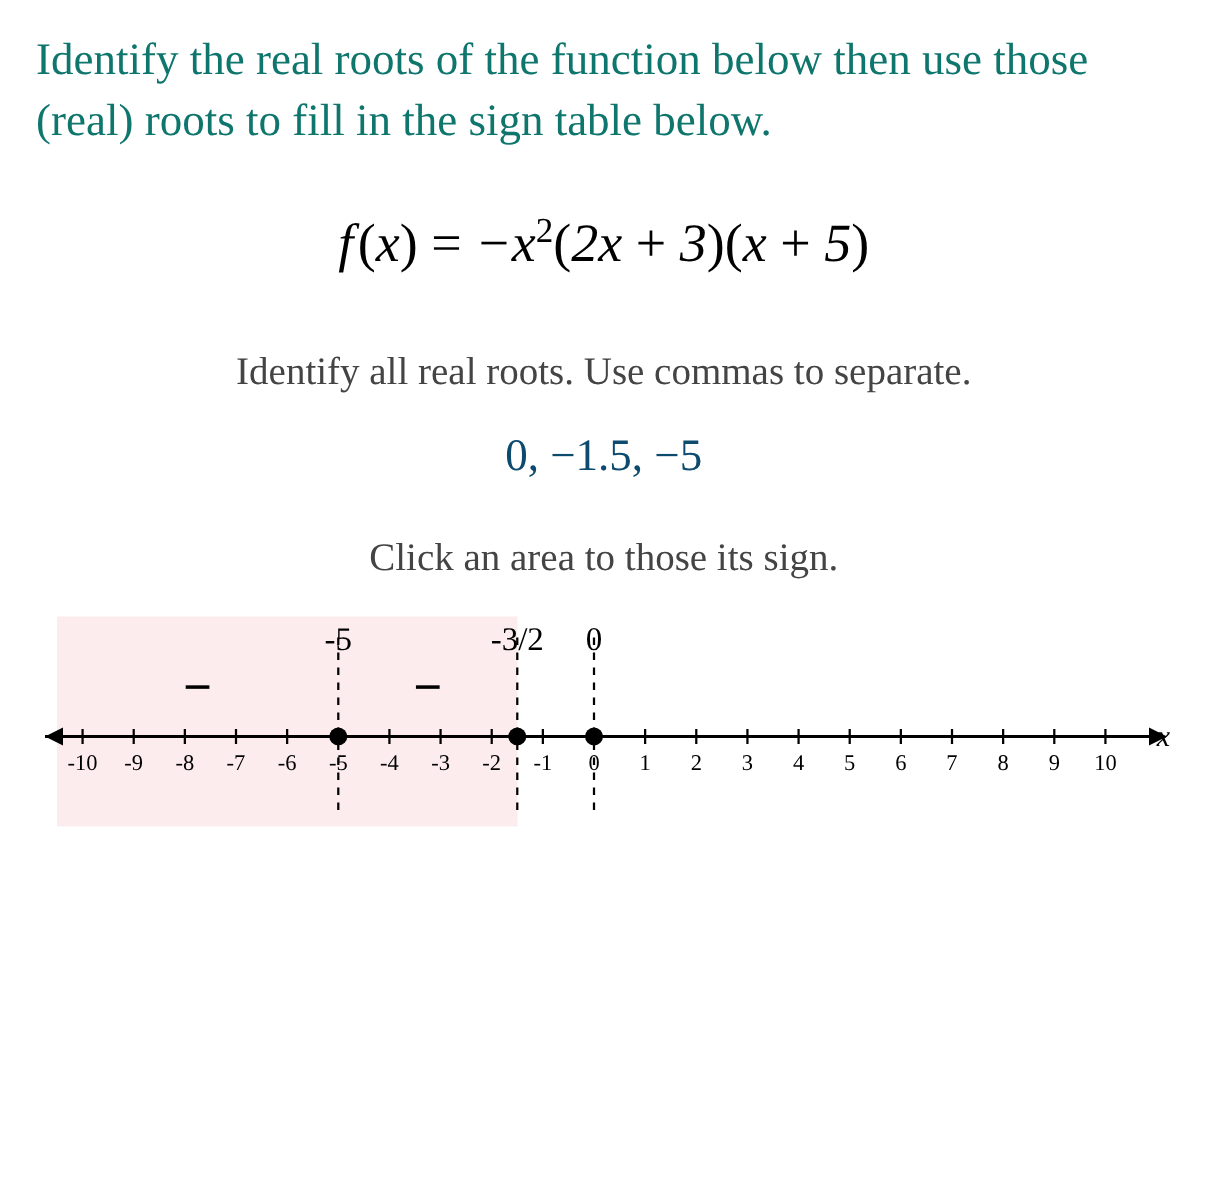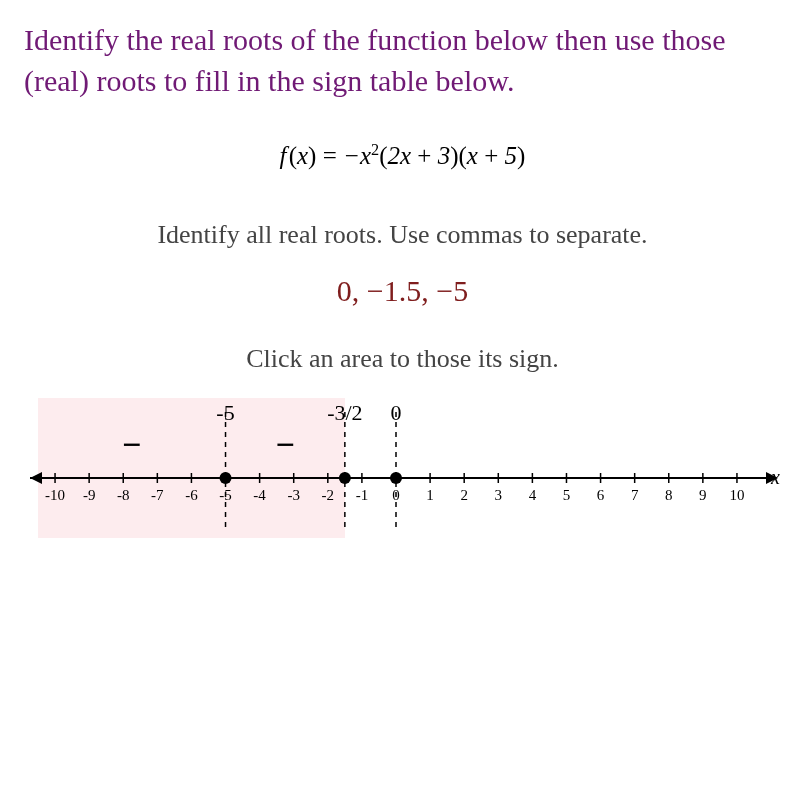--- a/index.html
+++ b/index.html
@@ -7,44 +7,44 @@
     padding: 20px 24px;
     font-family: Georgia, 'Times New Roman', serif;
     color: #2a2a2a;
     background: #fff;
     width: 805px;
     box-sizing: border-box;
   }
   .prompt {
     font-size: 30px;
     line-height: 1.35;
-    color: #701a75;
+    color: #0f766e;
     margin-bottom: 40px;
   }
   .equation {
     text-align: center;
-    font-size: 25px;
+    font-size: 36px;
     font-family: 'Georgia', serif;
     font-style: italic;
     margin: 30px 0 50px 0;
     color: #000;
   }
   .equation .paren { font-style: normal; }
   .equation sup { font-size: 0.65em; font-style: normal; }
   .instruction {
     text-align: center;
     font-size: 26px;
     color: #444;
     margin: 32px 0 24px 0;
   }
   .roots-answer {
     text-align: center;
     font-size: 30px;
     font-family: Georgia, serif;
-    color: #7f1d1d;
+    color: #0c4a6e;
     margin: 10px 0 36px 0;
   }
   .numberline-wrap {
     position: relative;
     width: 760px;
     height: 140px;
     margin: 8px 0 0 0;
   }
   .shade {
     position: absolute;

